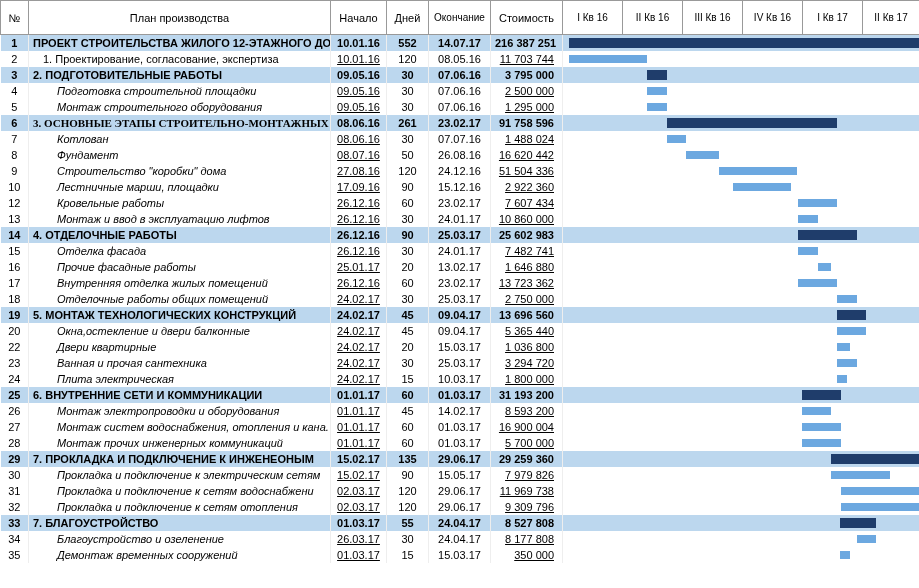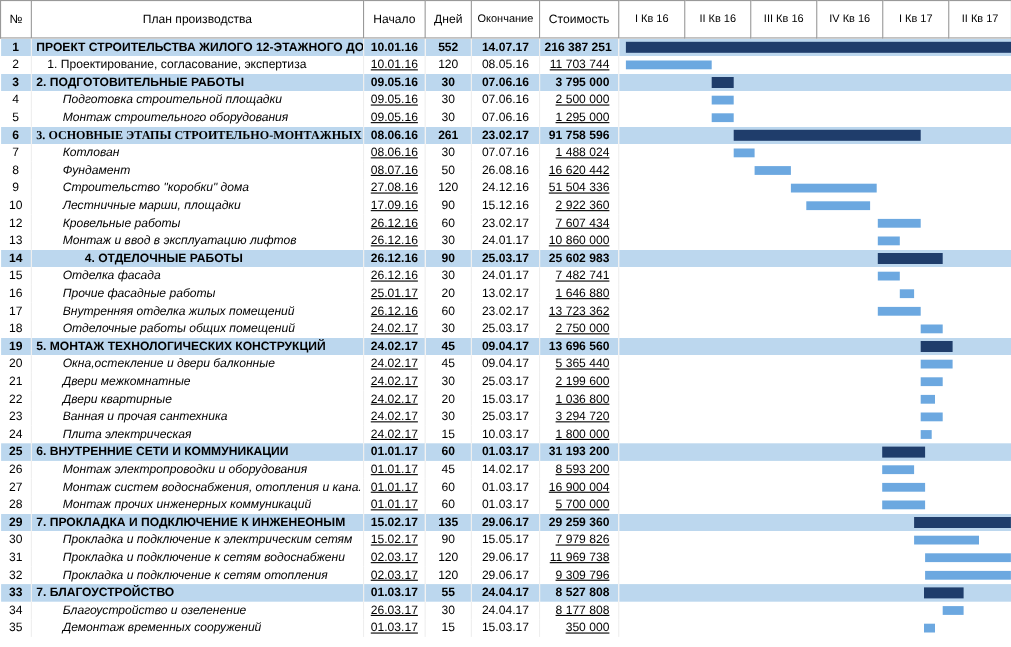--- a/index.html
+++ b/index.html
@@ -226,21 +226,21 @@
         <td class="start">26.12.16</td>
         <td class="days">30</td>
         <td class="end">24.01.17</td>
         <td class="cost">10 860 000</td>
         <td class="gantt" colspan="6">
           <div class="gantt-bar" style="left: 234.954px; width: 19.5795px;"></div>
         </td>
       </tr>
       <tr class="section">
         <td class="num">14</td>
-        <td class="plan"><span style="padding-left: 4px; margin-left: 44px;">4. ОТДЕЛОЧНЫЕ РАБОТЫ</span></td>
+        <td class="plan"><span style="padding-left: 4px;">4. ОТДЕЛОЧНЫЕ РАБОТЫ</span></td>
         <td class="start" style="text-decoration: none;">26.12.16</td>
         <td class="days">90</td>
         <td class="end">25.03.17</td>
         <td class="cost" style="text-decoration: none;">25 602 983</td>
         <td class="gantt" colspan="6">
           <div class="gantt-bar dark" style="left: 234.954px; width: 58.7386px;"></div>
         </td>
       </tr>
       <tr>
         <td class="num">15</td>
@@ -302,31 +302,20 @@
         <td class="plan"><span class="indent2">Окна,остекление и двери балконные</span></td>
         <td class="start">24.02.17</td>
         <td class="days">45</td>
         <td class="end">09.04.17</td>
         <td class="cost">5 365 440</td>
         <td class="gantt" colspan="6">
           <div class="gantt-bar" style="left: 274.113px; width: 29.3693px;"></div>
         </td>
       </tr>
       <tr>
-        <td class="num">21</td>
-        <td class="plan"><span class="indent2">Двери межкомнатные</span></td>
-        <td class="start">24.02.17</td>
-        <td class="days">30</td>
-        <td class="end">25.03.17</td>
-        <td class="cost">2 199 600</td>
-        <td class="gantt" colspan="6">
-          <div class="gantt-bar" style="left: 274.113px; width: 19.5795px;"></div>
-        </td>
-      </tr>
-      <tr>
         <td class="num">22</td>
         <td class="plan"><span class="indent2">Двери квартирные</span></td>
         <td class="start">24.02.17</td>
         <td class="days">20</td>
         <td class="end">15.03.17</td>
         <td class="cost">1 036 800</td>
         <td class="gantt" colspan="6">
           <div class="gantt-bar" style="left: 274.113px; width: 13.053px;"></div>
         </td>
       </tr>

